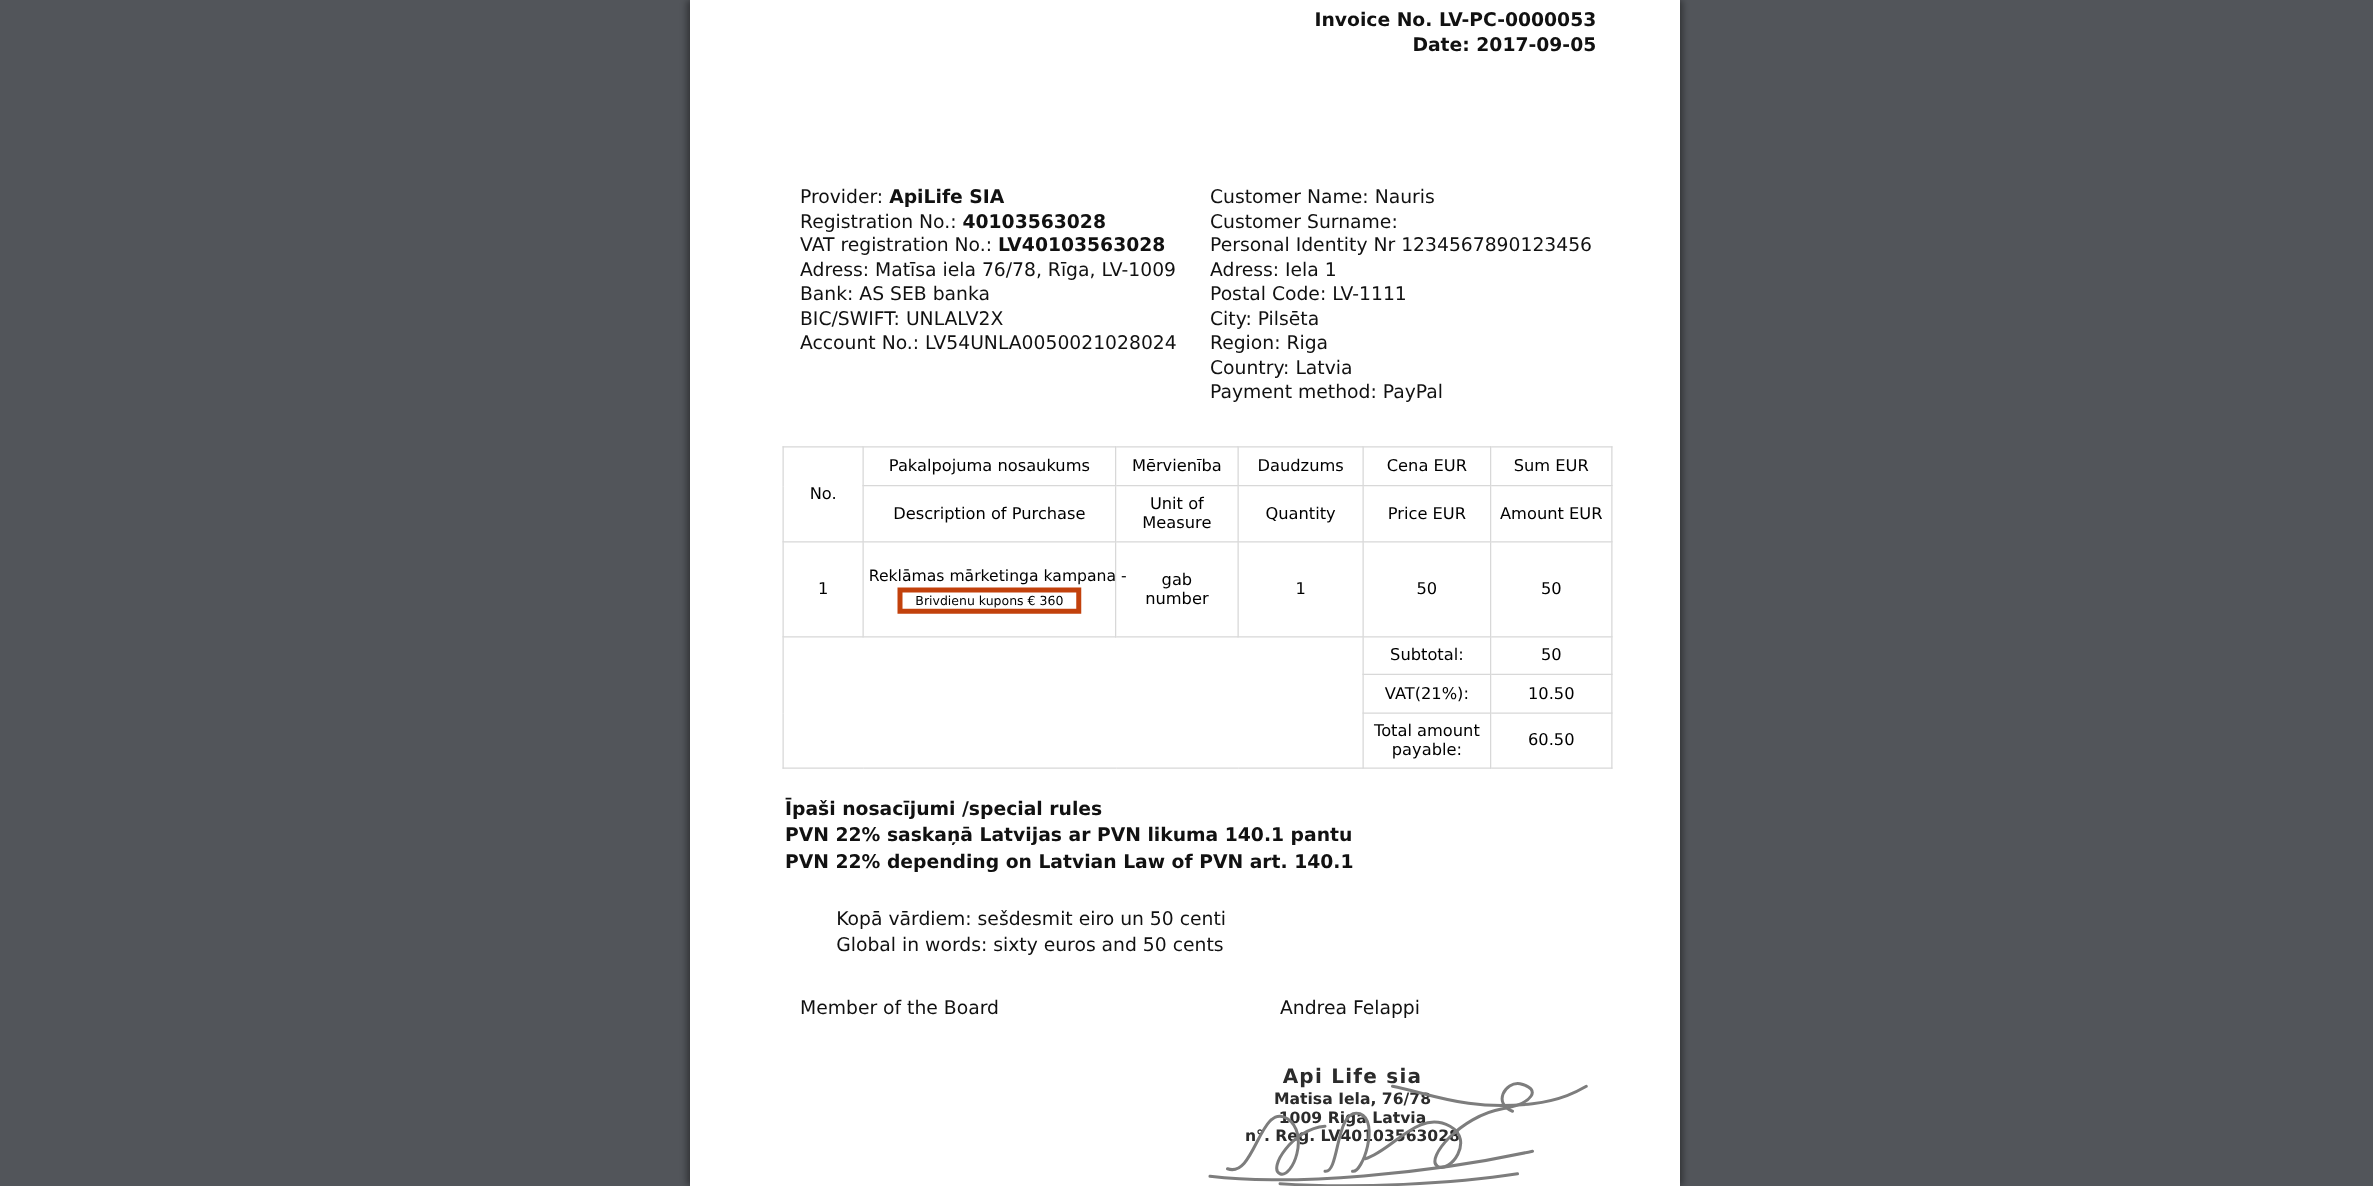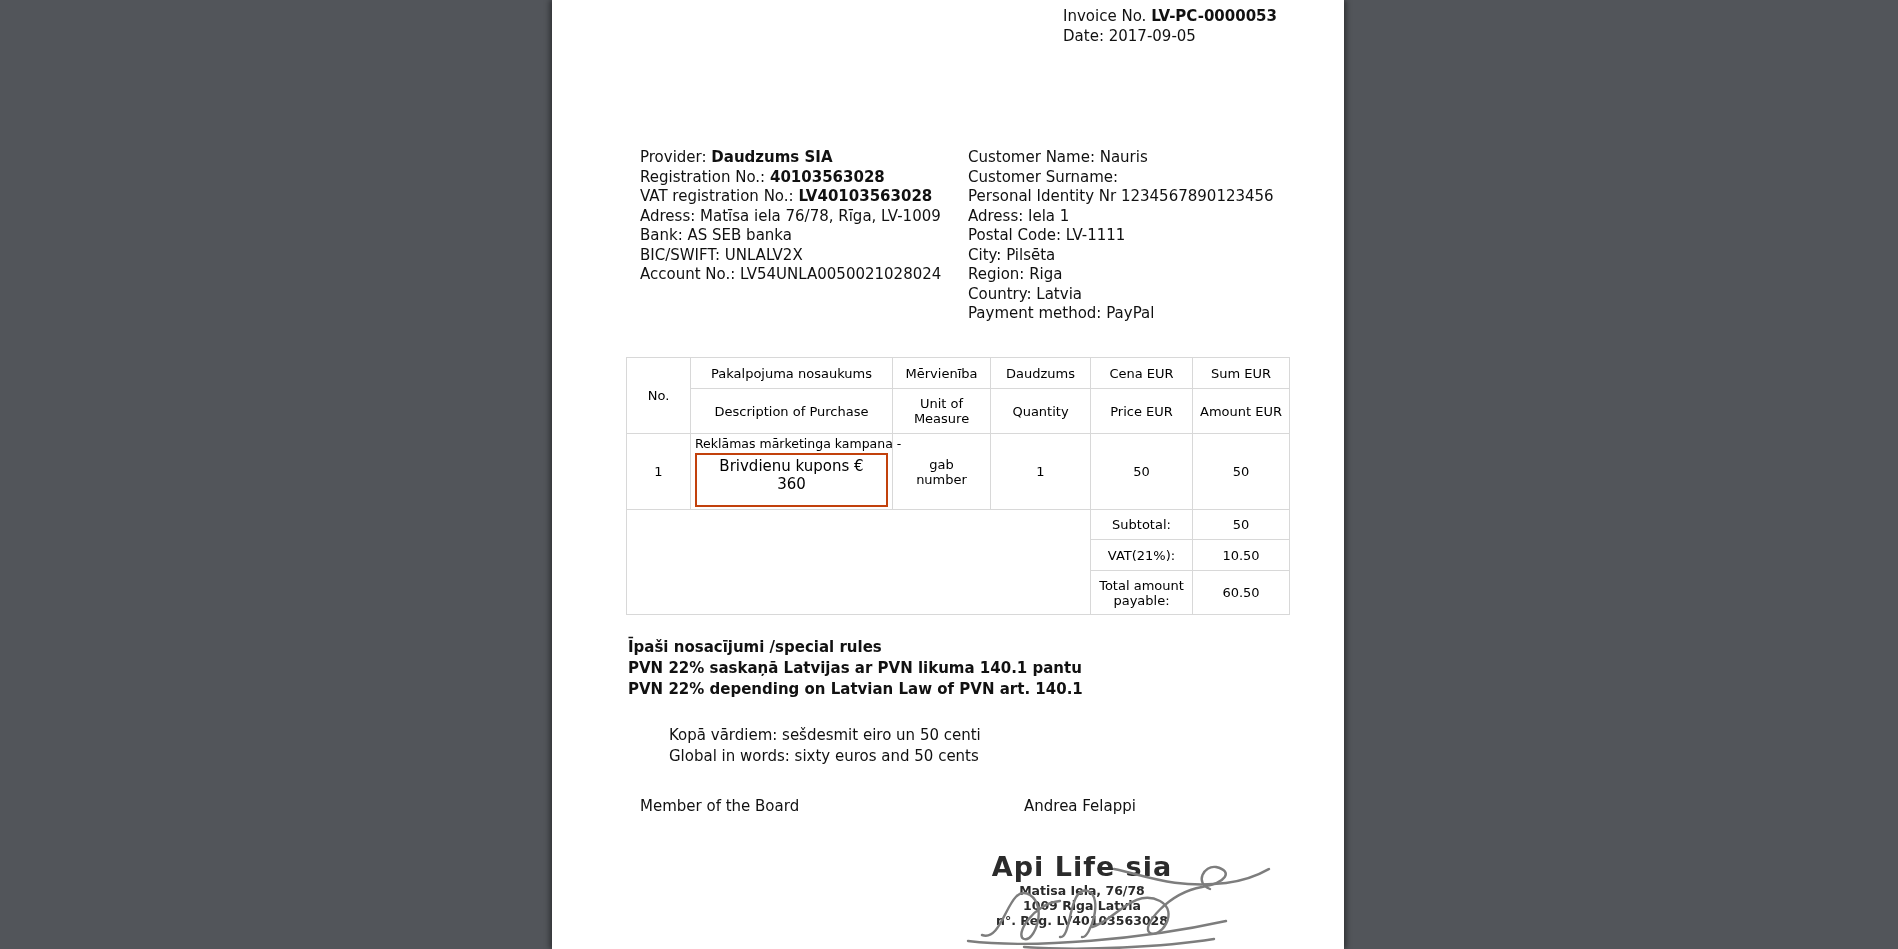--- a/index.html
+++ b/index.html
@@ -26,21 +26,21 @@
     font-family:"DejaVu Sans", sans-serif;
   }
   .logo-life {
     position:absolute; left:96px; top:-14px;
     font-size:82px; color:#14608f; letter-spacing:0px;
     font-family:"DejaVu Serif", serif;
   }
   
   .inv-head {
     position:absolute; right:67px; top:6px;
-    text-align:left; font-size:15px; line-height:20px;
+    text-align:right; font-size:15px; line-height:20px;font-weight:bold;
   }
   
   .party { position:absolute; top:148px; font-size:15px; line-height:19.5px; }
   .provider { left:88px; }
   .customer { left:416px; }
   .party b { font-weight:bold; }
   
   table.items {
     position:absolute; left:74px; top:357px;
     width:663px; border-collapse:collapse; table-layout:fixed;
@@ -52,53 +52,53 @@
   }
   tr.hrow1 td { height:31px; }
   tr.hrow2 td { height:45px; }
   tr.drow td { height:76px; }
   tr.trow1 td { height:30px; }
   tr.trow2 td { height:31px; }
   tr.trow3 td { height:44px; }
   td.desc-cell { vertical-align:top; padding-top:7px; }
   .desc-line1 { white-space:nowrap; font-size:12.5px; }
   .desc-box {
-    display:inline-block; margin-top:2px; padding:2px 10px 12px;
-    border:2px solid #c2410c; font-size:15px;
+    display:inline-block; margin-top:2px; padding:2px 10px 0;
+    border:4px solid #c2410c; font-size:10px;
   }
   td.unit-cell div + div { }
   td.blank-cell { border-top:1px solid #d8d8d8; }
   td.t-label { text-align:right; padding-right:9px; }
   
   .rules { position:absolute; left:76px; top:637px; font-size:15px; line-height:21px;font-weight:bold; }
   .words { position:absolute; left:76px; top:725px; font-size:15px; line-height:21px;margin-left:41px; }
   .sig-role { position:absolute; left:88px; top:797px; font-size:15px; }
   .sig-name { position:absolute; left:472px; top:797px; font-size:15px; }
   
   .stamp {
     position:absolute; left:430px; top:851px; width:200px;
     text-align:center; color:#2b2b2b;
   }
-  .stamp-title { font-size:27px; font-weight:bold; letter-spacing:1px; margin-bottom:1px; }
+  .stamp-title { font-size:16px; font-weight:bold; letter-spacing:1px; margin-bottom:1px; }
   .stamp-line { font-size:12.5px; font-weight:bold; line-height:15px; }
   .signature-svg { position:absolute; left:412px; top:843px; pointer-events:none; }
 </style>
 </head>
 <body>
 
 <div class="paper">
 
 
   <div class="inv-head">
     <div><span>Invoice No. </span><b>LV-PC-0000053</b></div>
     <div>Date: 2017-09-05</div>
   </div>
 
   <div class="party provider">
-    <div><span>Provider: </span><b>Daudzums SIA</b></div>
+    <div><span>Provider: </span><b>ApiLife SIA</b></div>
     <div><span>Registration No.: </span><b>40103563028</b></div>
     <div><span>VAT registration No.: </span><b>LV40103563028</b></div>
     <div>Adress: Matīsa iela 76/78, Rīga, LV-1009</div>
     <div>Bank: AS SEB banka</div>
     <div>BIC/SWIFT: UNLALV2X</div>
     <div>Account No.: LV54UNLA0050021028024</div>
   </div>
 
   <div class="party customer">
     <div>Customer Name: Nauris</div>

